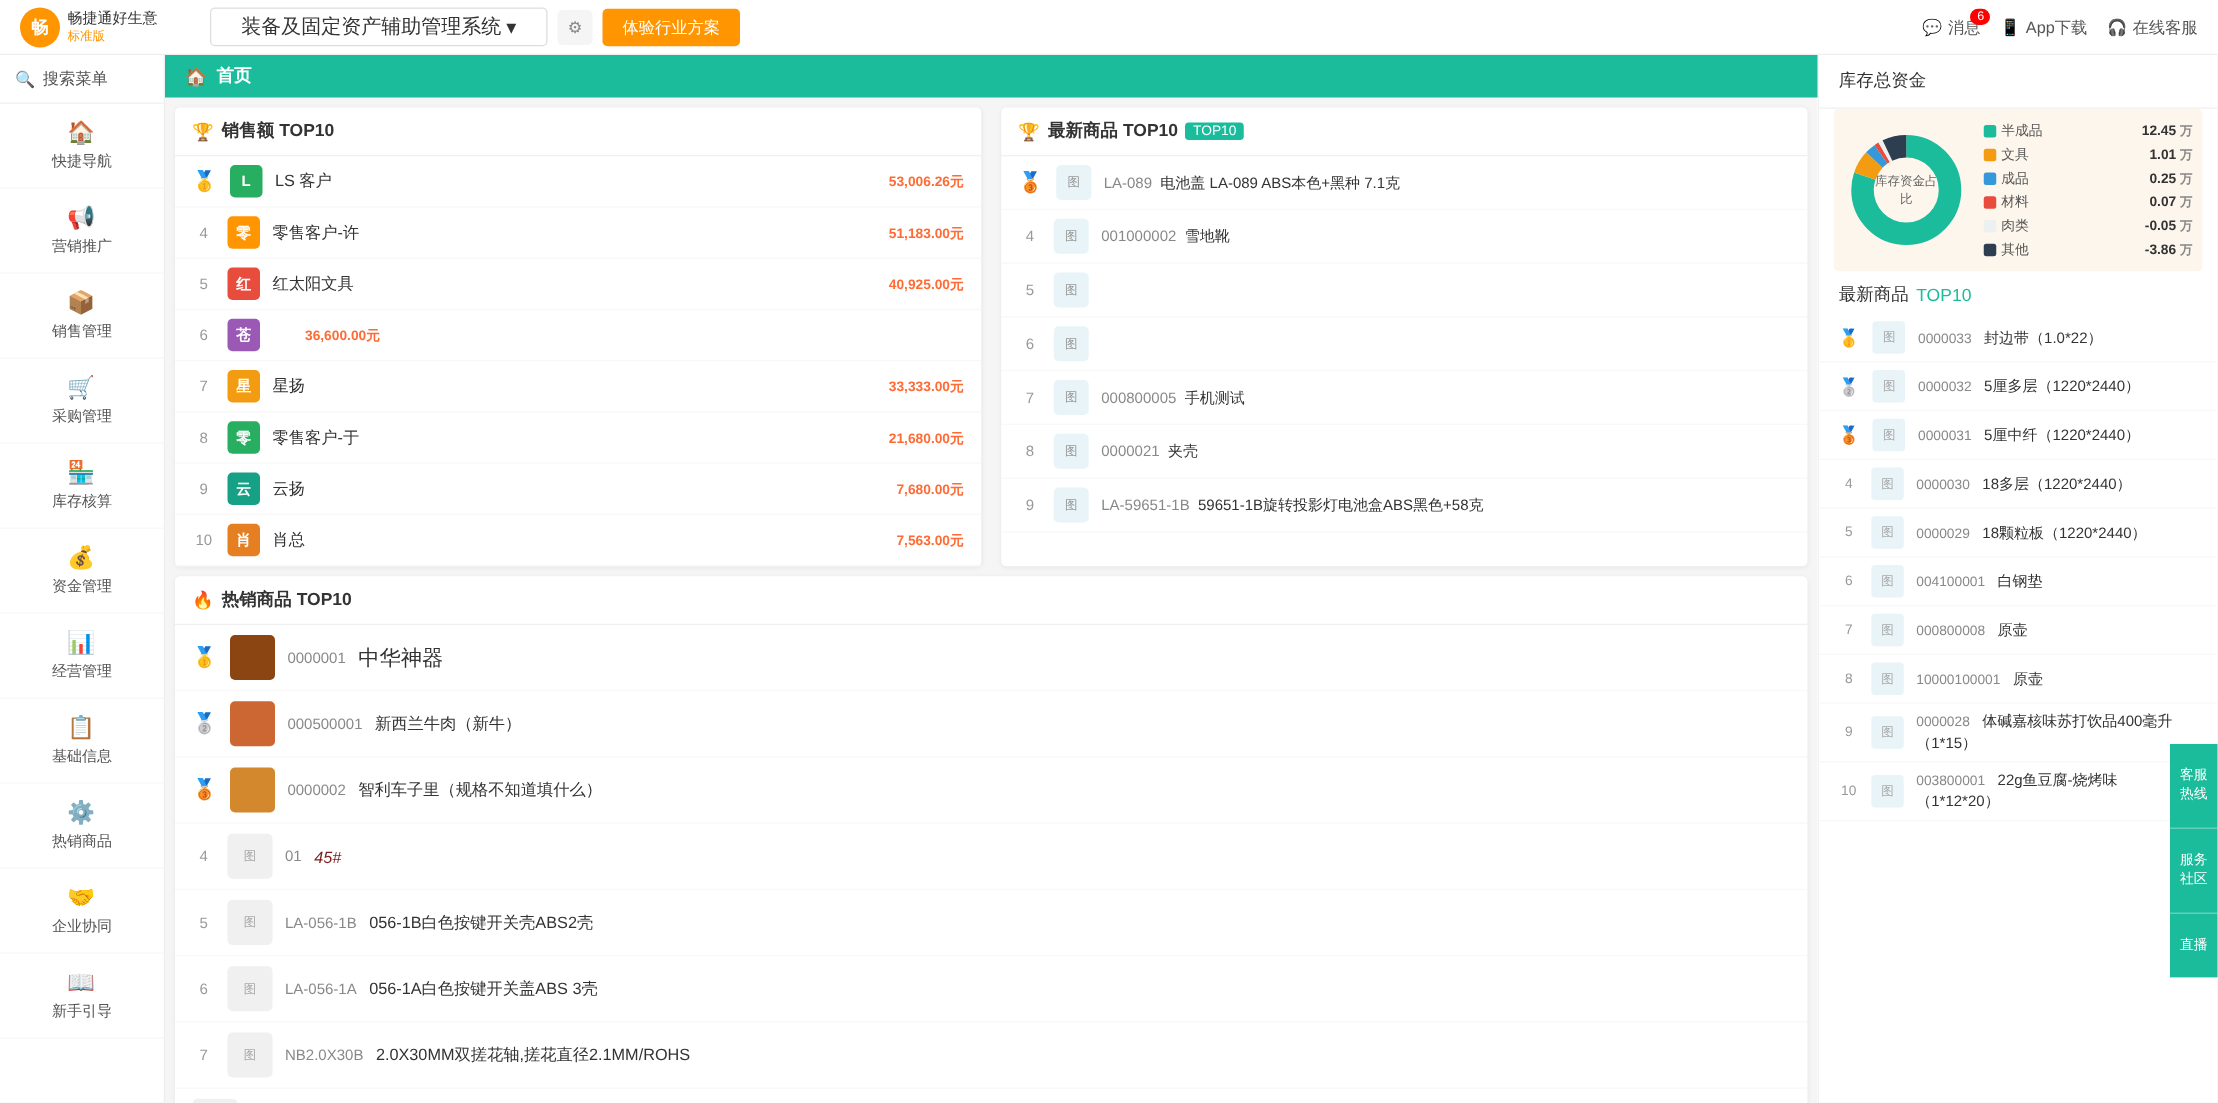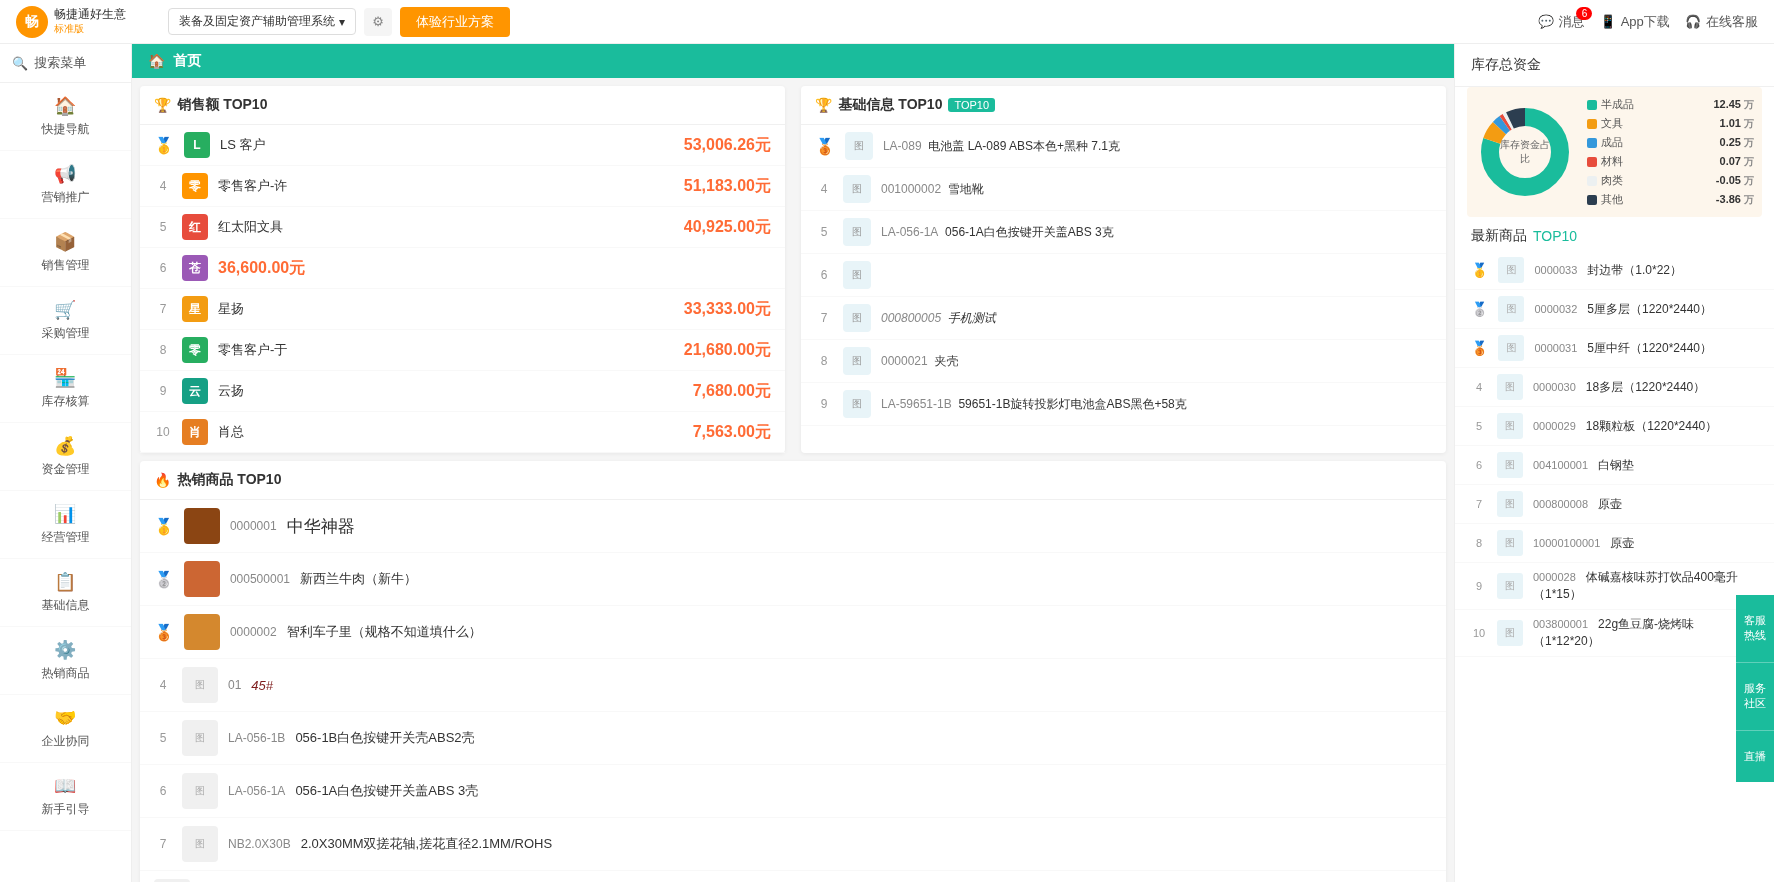--- a/index.html
+++ b/index.html
@@ -31,21 +31,21 @@
       color: #fff; font-size: 14px; font-weight: bold;
     }
     .logo-text { font-size: 12px; color: #333; line-height: 1.3; }
     .logo-sub { font-size: 10px; color: #ff9500; }
     .top-center {
       display: flex; align-items: center; gap: 8px; flex: 1; padding-left: 20px;
     }
     .system-select {
       display: flex; align-items: center; gap: 4px;
       border: 1px solid #ddd; border-radius: 4px;
-      padding: 4px 10px; cursor: pointer; color: #333; font-size: 12px;
+      padding: 4px 24px; cursor: pointer; color: #333; font-size: 16px;
       background: #fff;
     }
     .gear-btn {
       width: 28px; height: 28px; border-radius: 4px; background: #f5f5f5;
       display: flex; align-items: center; justify-content: center; cursor: pointer; color: #888;
     }
     .trial-btn {
       background: #ff9500; color: #fff; border: none; border-radius: 4px;
       padding: 6px 16px; cursor: pointer; font-size: 13px;
     }
@@ -115,21 +115,21 @@
       display: flex; align-items: center; padding: 7px 14px; gap: 10px;
       border-bottom: 1px solid #f8f8f8;
     }
     .rank-num { width: 18px; color: #999; font-size: 12px; text-align: center; }
     .customer-avatar {
       width: 26px; height: 26px; border-radius: 4px;
       display: flex; align-items: center; justify-content: center;
       color: #fff; font-size: 12px; font-weight: bold; flex-shrink: 0;
     }
     .customer-name { flex: 1; color: #333; font-size: 13px; }
-    .customer-amount { color: #ff6b35; font-size: 16px; font-weight: bold; }
+    .customer-amount { color: #ff6b35; font-size: 11px; font-weight: bold; margin-left: 26px; }
 
     
     .product-item {
       display: flex; align-items: center; padding: 7px 14px; gap: 10px;
       border-bottom: 1px solid #f8f8f8;
     }
     .product-thumb {
       width: 28px; height: 28px; border-radius: 4px;
       background: #e8f4f8; display: flex; align-items: center; justify-content: center;
       color: #999; font-size: 10px; flex-shrink: 0;
@@ -374,54 +374,51 @@
     <div class="customer-avatar" style="background:#e67e22">肖</div>
     <span class="customer-name">肖总</span>
     <span class="customer-amount">7,563.00元</span>
   </div>
             </div>
         </div>
 
         <div class="panel">
           <div class="panel-header">
             <span>🏆</span>
-            <span>基础信息 TOP10</span>
+            <span>最新商品 TOP10</span>
             <span class="top-badge-teal" style="background:#1abc9c;color:#fff;border-radius:3px;padding:1px 6px;font-size:11px;font-weight:normal;">TOP10</span>
           </div>
           <div id="products-sales-list">
               <div class="product-item">
     <span style="font-size:16px;">🥉</span>
     <div class="product-thumb">图</div>
     <div class="product-info">
       <div style="font-size:12px;color:#333;"><span style="color:#888;">LA-089</span>&nbsp;&nbsp;电池盖 LA-089 ABS本色+黑种 7.1克</div>
     </div>
   </div>
               <div class="product-item">
     <span class="rank-num">4</span>
     <div class="product-thumb">图</div>
     <div class="product-info">
       <div style="font-size:12px;color:#333;"><span style="color:#888;">001000002</span>&nbsp;&nbsp;雪地靴</div>
     </div>
   </div>
               <div class="product-item">
     <span class="rank-num">5</span>
     <div class="product-thumb">图</div>
-    <div class="product-info">
-      <div style="font-size:12px;color:#333;"><span style="color:#888;">LA-056-1A</span>&nbsp;&nbsp;056-1A白色按键开关盖ABS 3克</div>
-    </div>
   </div>
               <div class="product-item">
     <span class="rank-num">6</span>
     <div class="product-thumb">图</div>
   </div>
               <div class="product-item">
     <span class="rank-num">7</span>
     <div class="product-thumb">图</div>
     <div class="product-info">
-      <div style="font-size:12px;color:#333;font-style:italic;"><span style="color:#888;">000800005</span>&nbsp;&nbsp;手机测试</div>
+      <div style="font-size:12px;color:#333;"><span style="color:#888;">000800005</span>&nbsp;&nbsp;手机测试</div>
     </div>
   </div>
               <div class="product-item">
     <span class="rank-num">8</span>
     <div class="product-thumb">图</div>
     <div class="product-info">
       <div style="font-size:12px;color:#333;"><span style="color:#888;">0000021</span>&nbsp;&nbsp;夹壳</div>
     </div>
   </div>
               <div class="product-item">

